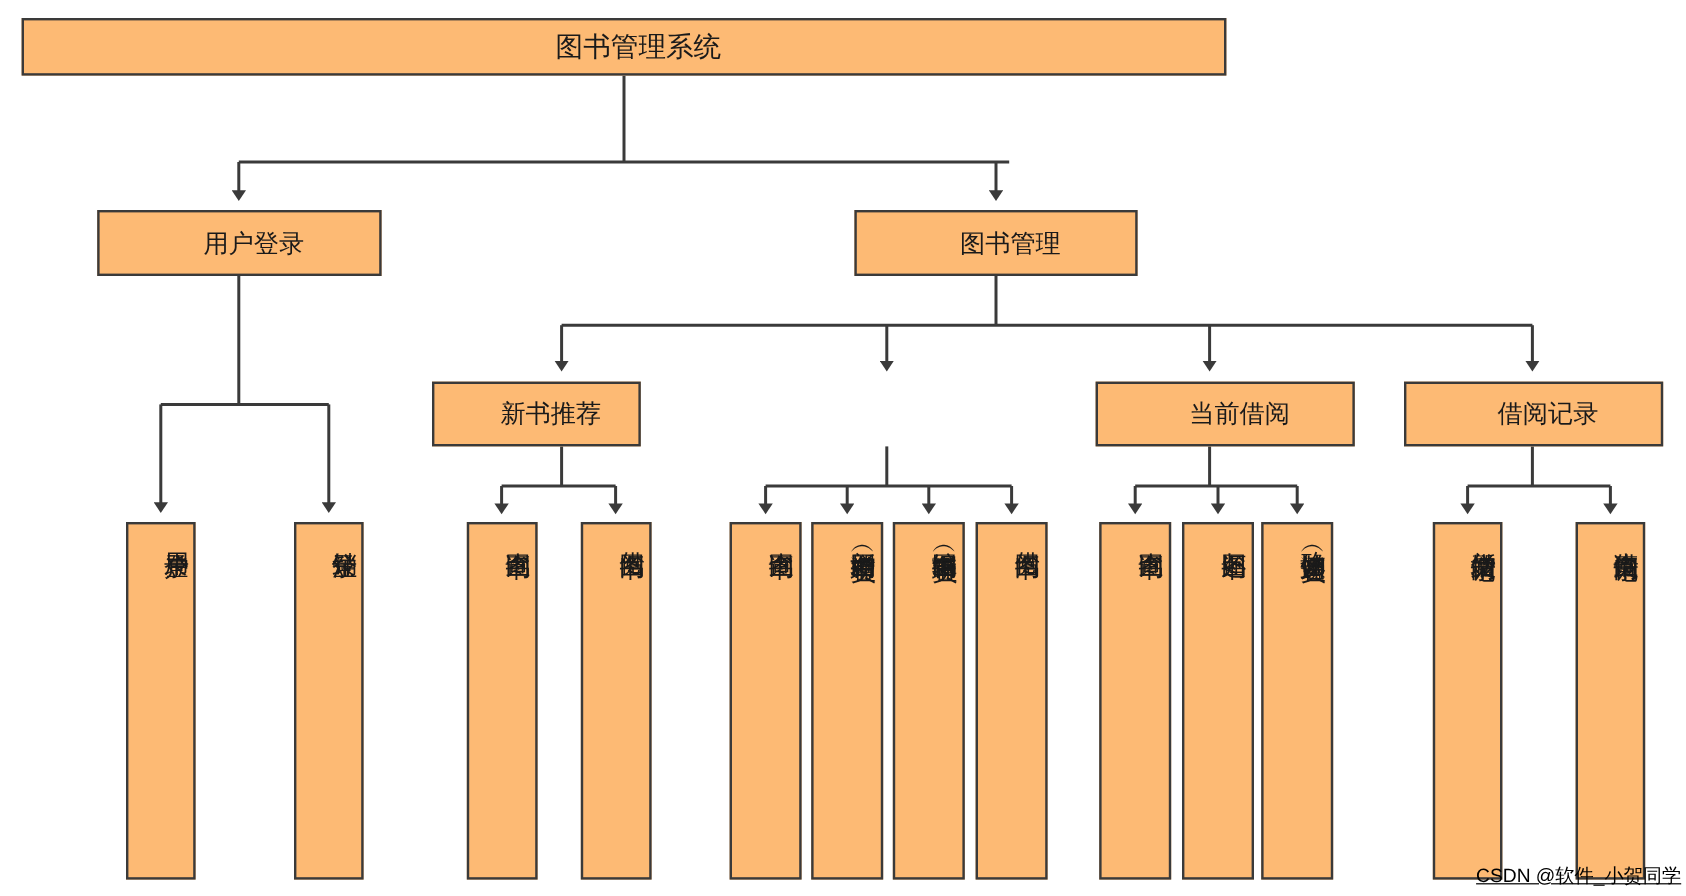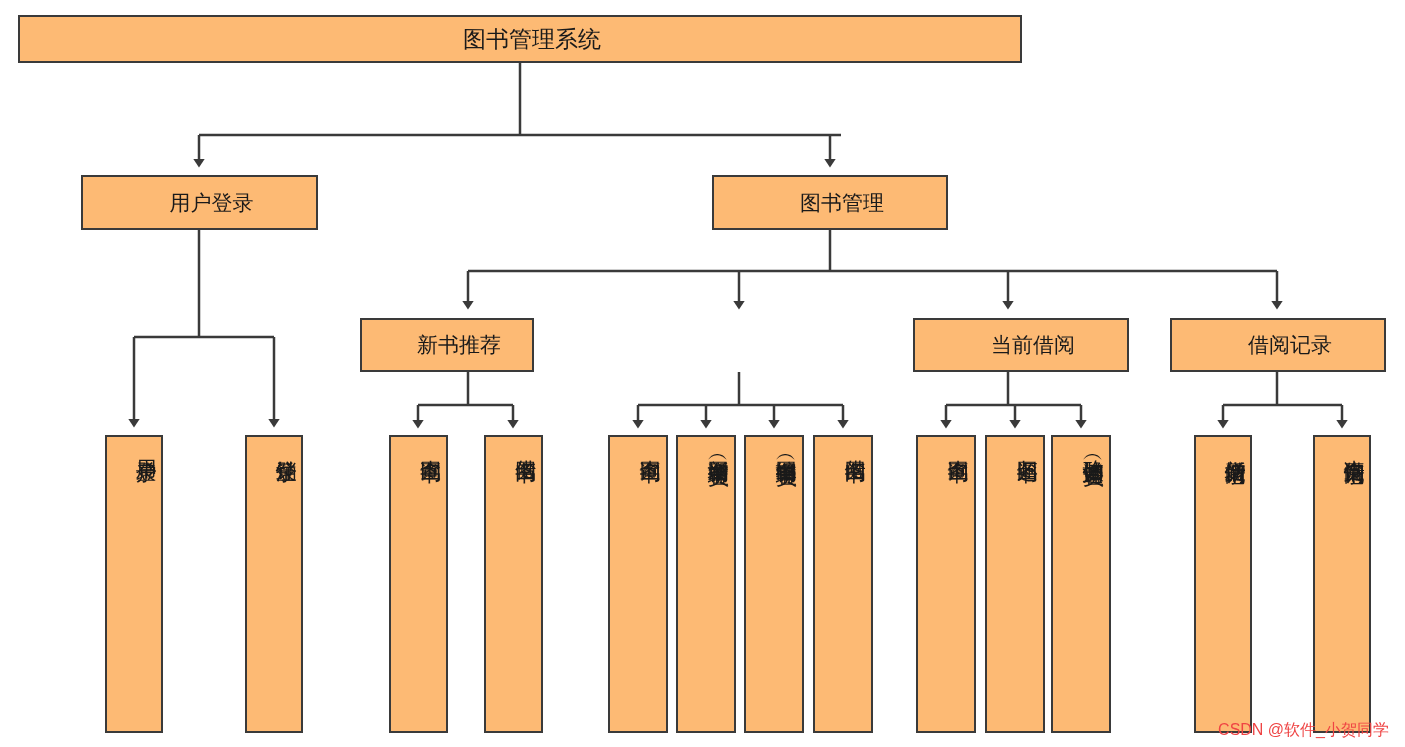--- a/index.html
+++ b/index.html
@@ -54,27 +54,28 @@
     text-orientation: upright;
     font-size: 21px;
     line-height: 1.16;
     letter-spacing: 1px;
     white-space: nowrap;
     text-align: left;
   }
   
   #watermark {
     position: absolute;
-    right: 16px;
+    right: 4px;
     bottom: 6px;
     font-size: 16px;
-    color: #ef4444;
+    color: #000000;
     z-index: 5;
     white-space: nowrap;
     user-select: none;
+    text-decoration: underline;
   }
 </style>
 </head>
 <body>
 
 <div id="canvas">
 
   <svg id="wires" viewBox="0 0 1405 747" xmlns="http://www.w3.org/2000/svg">
     <defs>
       <marker id="arrow" markerWidth="10" markerHeight="12" refX="1.5" refY="6" orient="auto" markerUnits="userSpaceOnUse">

